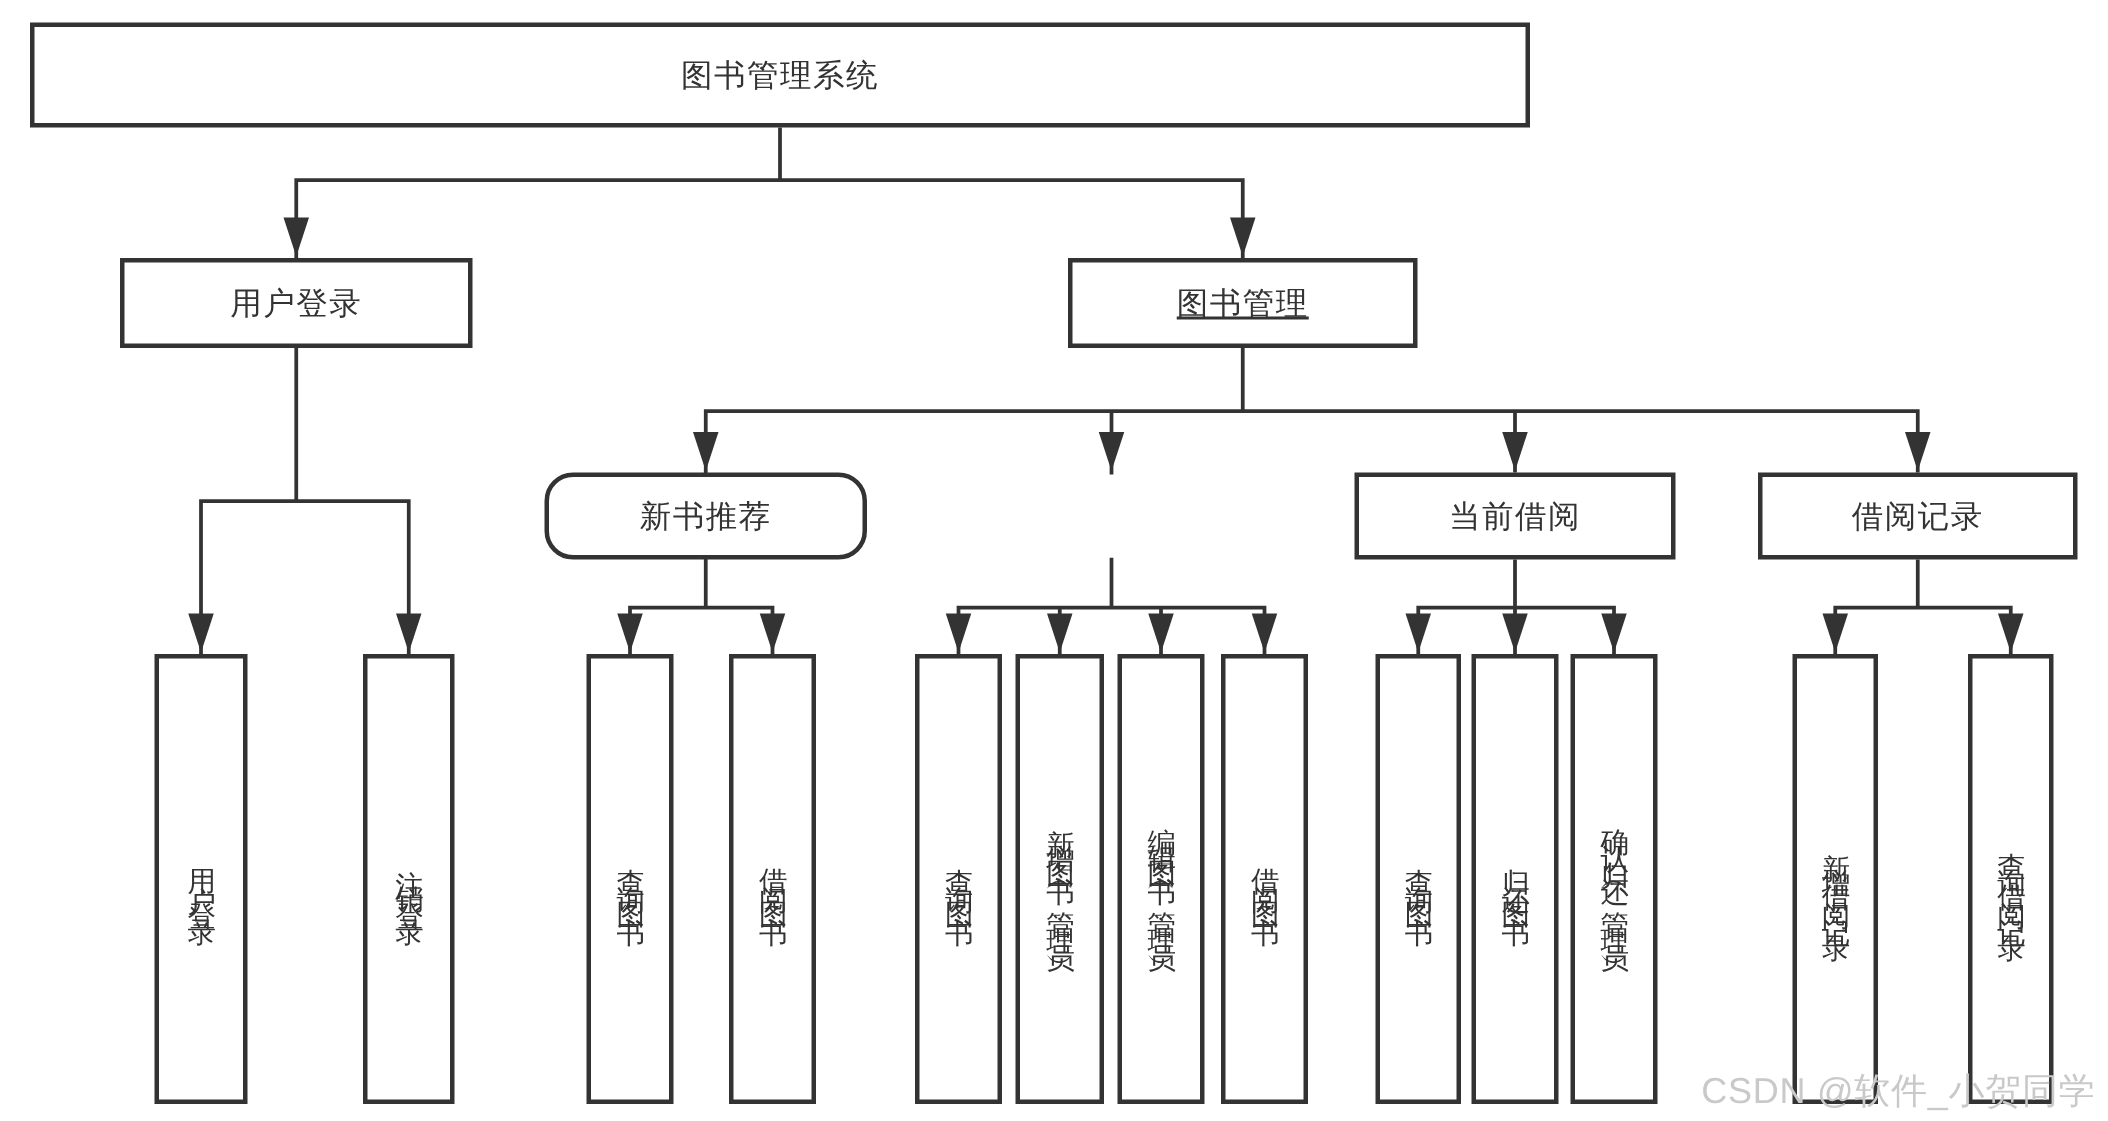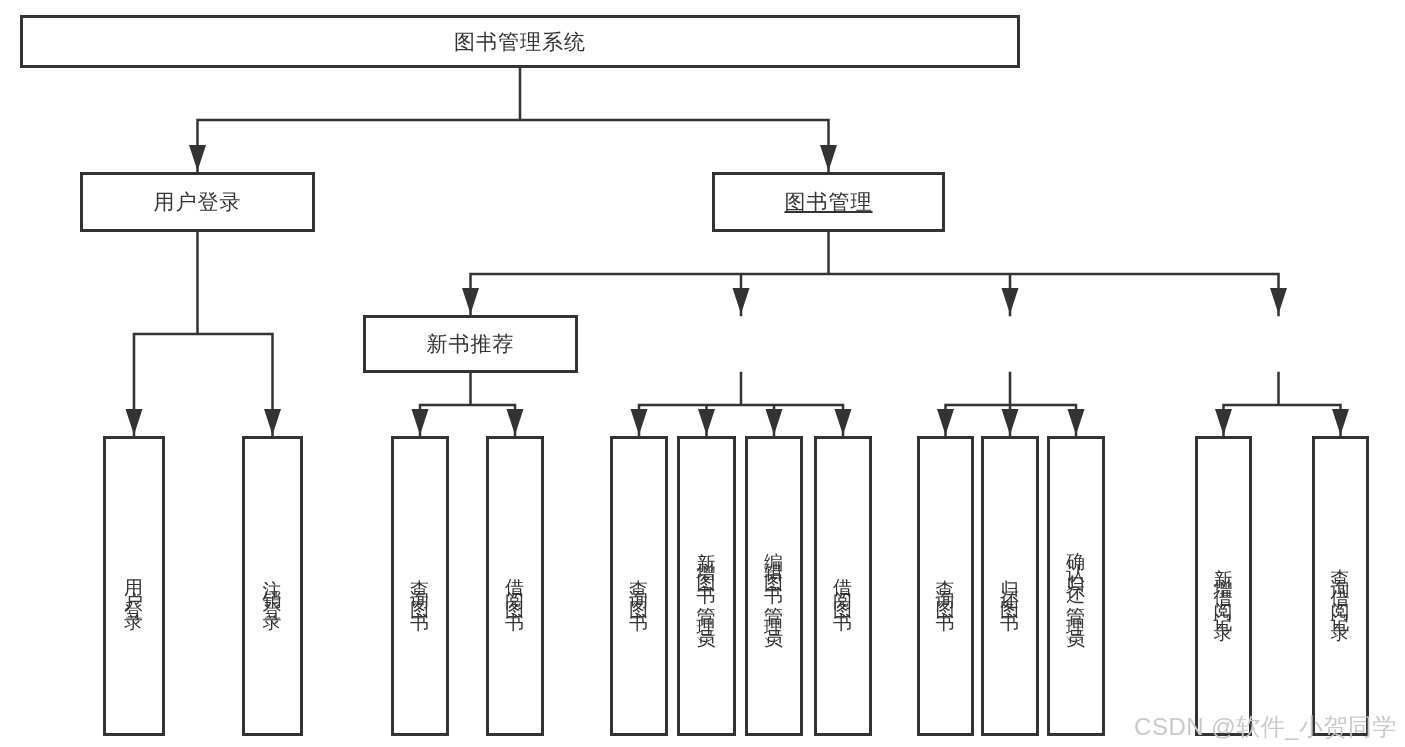--- a/index.html
+++ b/index.html
@@ -90,33 +90,39 @@
       <polygon points="834.5,409 851.5,409 843,435"></polygon>
       <path d="M 1010 373 V 405 M 945.5 405 H 1076 M 945.5 405 V 436 M 1010 405 V 436 M 1076 405 V 436"></path>
       <polygon points="937,409 954,409 945.5,435"></polygon>
       <polygon points="1001.5,409 1018.5,409 1010,435"></polygon>
       <polygon points="1067.5,409 1084.5,409 1076,435"></polygon>
       <path d="M 1278.5 373 V 405 M 1223.5 405 H 1340.5 M 1223.5 405 V 436 M 1340.5 405 V 436"></path>
       <polygon points="1215,409 1232,409 1223.5,435"></polygon>
       <polygon points="1332,409 1349,409 1340.5,435"></polygon>
     </svg>
 
-  <div class="node" style="left:20px; top:15px; width:1000px; height:53px;">
+  <div class="node" style="left:20px; top:15px; width:1000px; height:70px;">
     <span>图书管理系统</span>
   </div>
 
   <div class="node" style="left:80px; top:172px; width:235px; height:60px;">
     <span>用户登录</span>
   </div>
   <div class="node" style="left:712px; top:172px; width:233px; height:60px;text-decoration:underline;">
     <span>图书管理</span>
   </div>
 
-  <div class="node" style="left:363px; top:315px; width:215px; height:58px;">
+  <div class="node" style="left:363px; top:315px; width:215px; height:58px;border-radius:19px;">
     <span>新书推荐</span>
+  </div>
+  <div class="node" style="left:903px; top:315px; width:214px; height:58px;">
+    <span>当前借阅</span>
+  </div>
+  <div class="node" style="left:1172px; top:315px; width:213px; height:58px;">
+    <span>借阅记录</span>
   </div>
 
   <div class="node v" style="left:103px; top:436px; width:62px; height:300px;">
     <span>用户登录</span>
   </div>
   <div class="node v" style="left:242px; top:436px; width:61px; height:300px;">
     <span>注销登录</span>
   </div>
 
   <div class="node v" style="left:391px; top:436px; width:58px; height:300px;">

